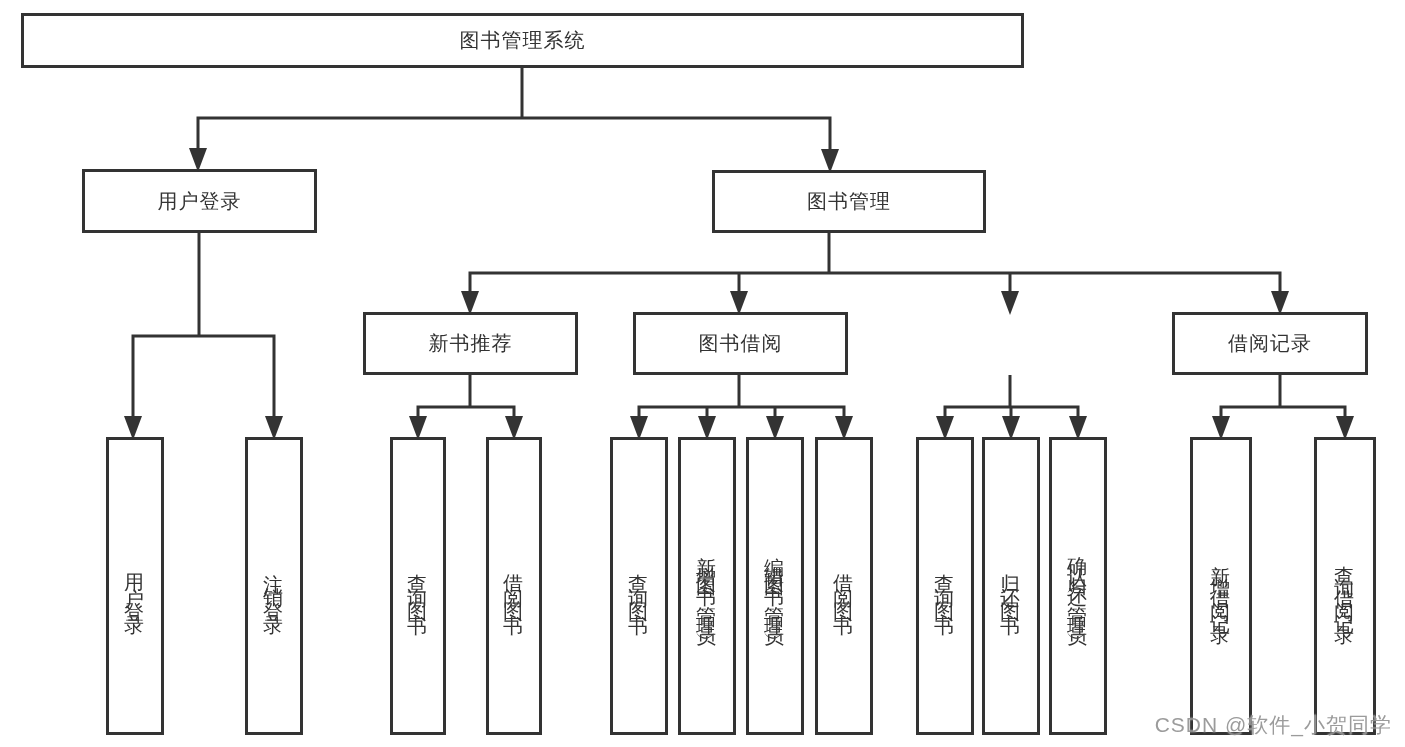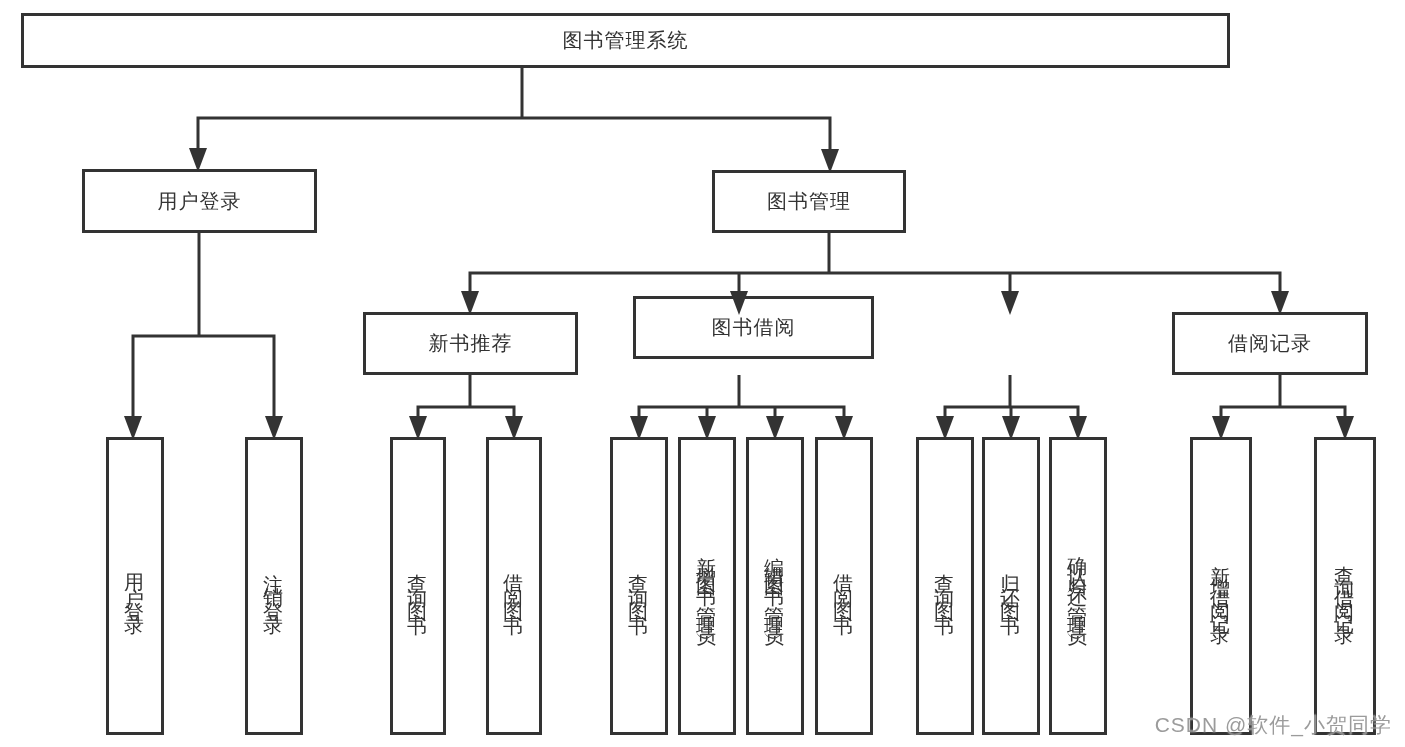--- a/index.html
+++ b/index.html
@@ -89,35 +89,35 @@
       <polygon points="766,416 784,416 775,440"></polygon>
       <polygon points="835,416 853,416 844,440"></polygon>
       <polygon points="936,416 954,416 945,440"></polygon>
       <polygon points="1002,416 1020,416 1011,440"></polygon>
       <polygon points="1069,416 1087,416 1078,440"></polygon>
       <polygon points="1212,416 1230,416 1221,440"></polygon>
       <polygon points="1336,416 1354,416 1345,440"></polygon>
     </g>
   </svg>
 
-  <div class="node" style="left:21px;top:13px;width:1209px;height:55px">
+  <div class="node" style="left:21px;top:13px;width:1003px;height:55px">
     <span>图书管理系统</span>
   </div>
 
   <div class="node" style="left:82px;top:169px;width:235px;height:64px">
     <span>用户登录</span>
   </div>
-  <div class="node" style="left:712px;top:170px;width:194px;height:63px">
+  <div class="node" style="left:712px;top:170px;width:274px;height:63px">
     <span>图书管理</span>
   </div>
 
   <div class="node" style="left:363px;top:312px;width:215px;height:63px">
     <span>新书推荐</span>
   </div>
-  <div class="node" style="left:633px;top:296px;width:241px;height:63px">
+  <div class="node" style="left:633px;top:312px;width:215px;height:63px">
     <span>图书借阅</span>
   </div>
   <div class="node" style="left:1172px;top:312px;width:196px;height:63px">
     <span>借阅记录</span>
   </div>
 
   <div class="node leaf ls4" style="left:106px;top:437px;width:58px;height:298px">
     <span>用户登录</span>
   </div>
   <div class="node leaf ls4" style="left:245px;top:437px;width:58px;height:298px">

